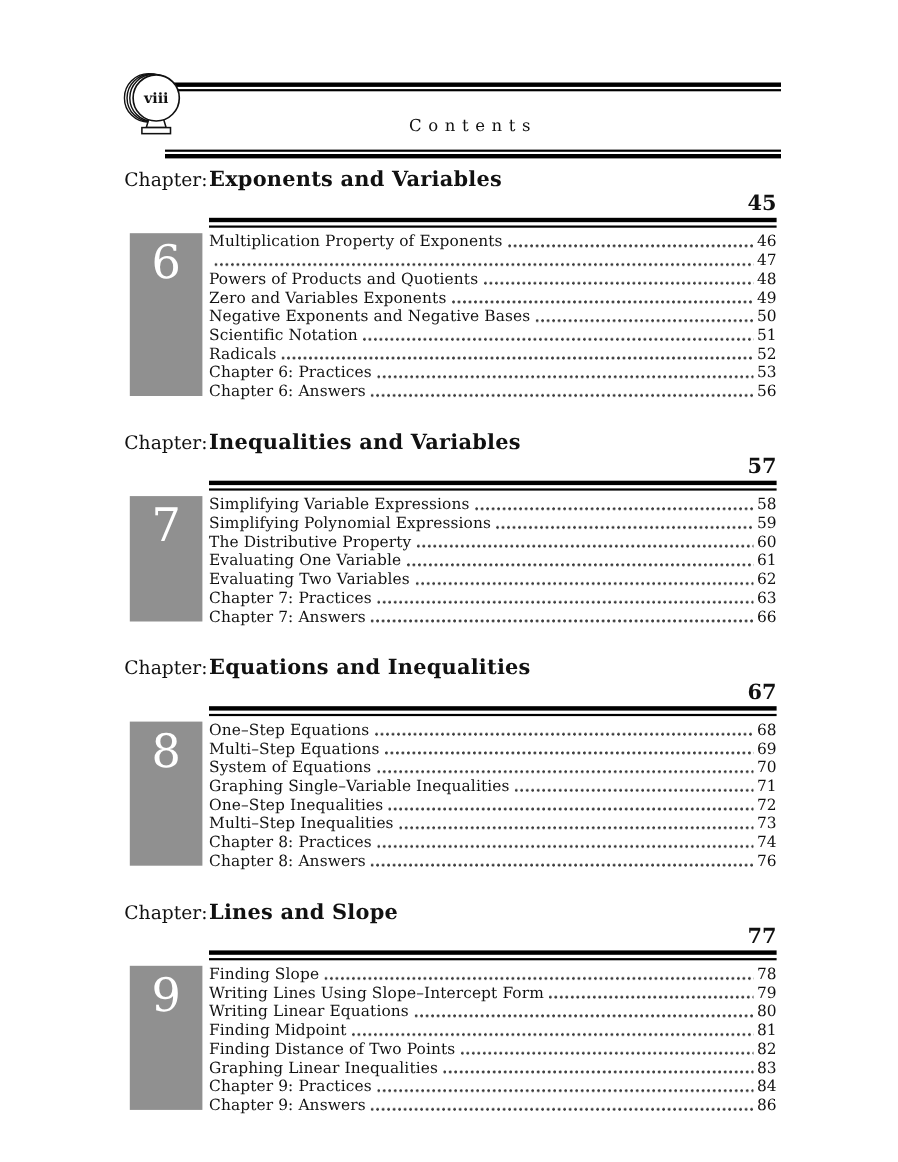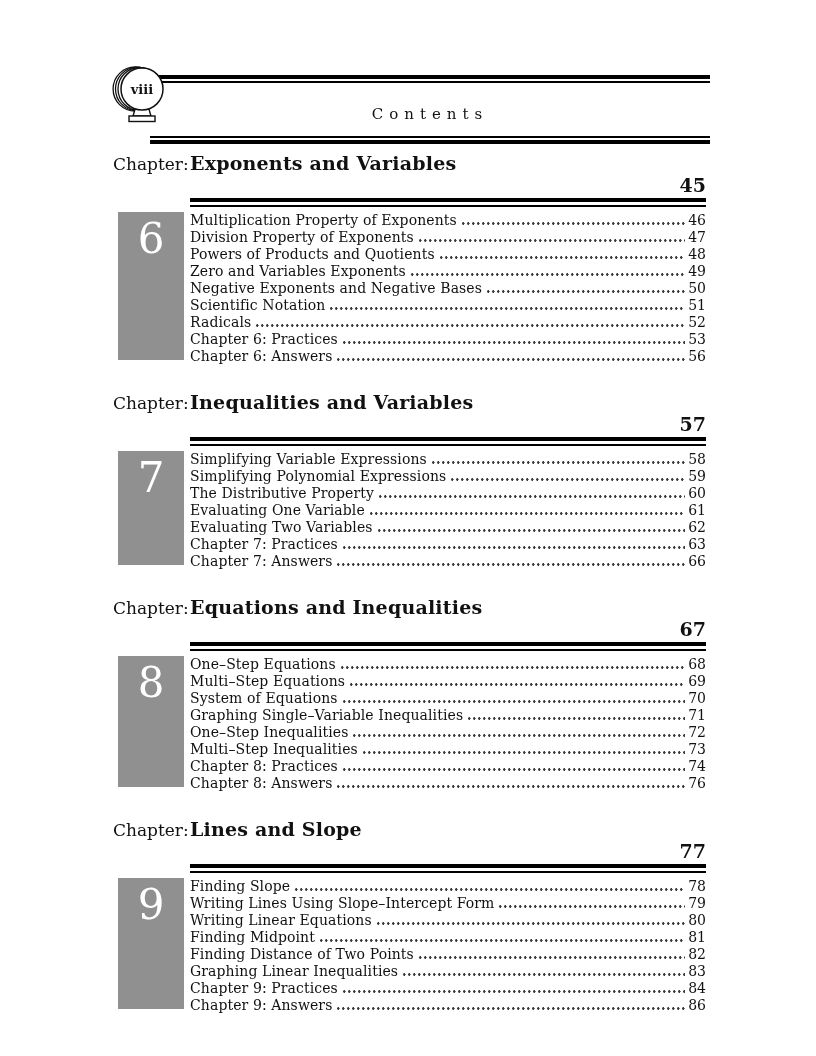--- a/index.html
+++ b/index.html
@@ -159,21 +159,20 @@
         </div>
       </div>
       <div class="title-col entries">
   <div class="entry">
     <span class="entry-title">Multiplication Property of Exponents</span>
     <span class="leader"></span>
     <span class="entry-page">46</span>
   </div>
 
   <div class="entry">
-    <span class="entry-title">Division Property of Exponents</span>
     <span class="leader"></span>
     <span class="entry-page">47</span>
   </div>
 
   <div class="entry">
     <span class="entry-title">Powers of Products and Quotients</span>
     <span class="leader"></span>
     <span class="entry-page">48</span>
   </div>
 

